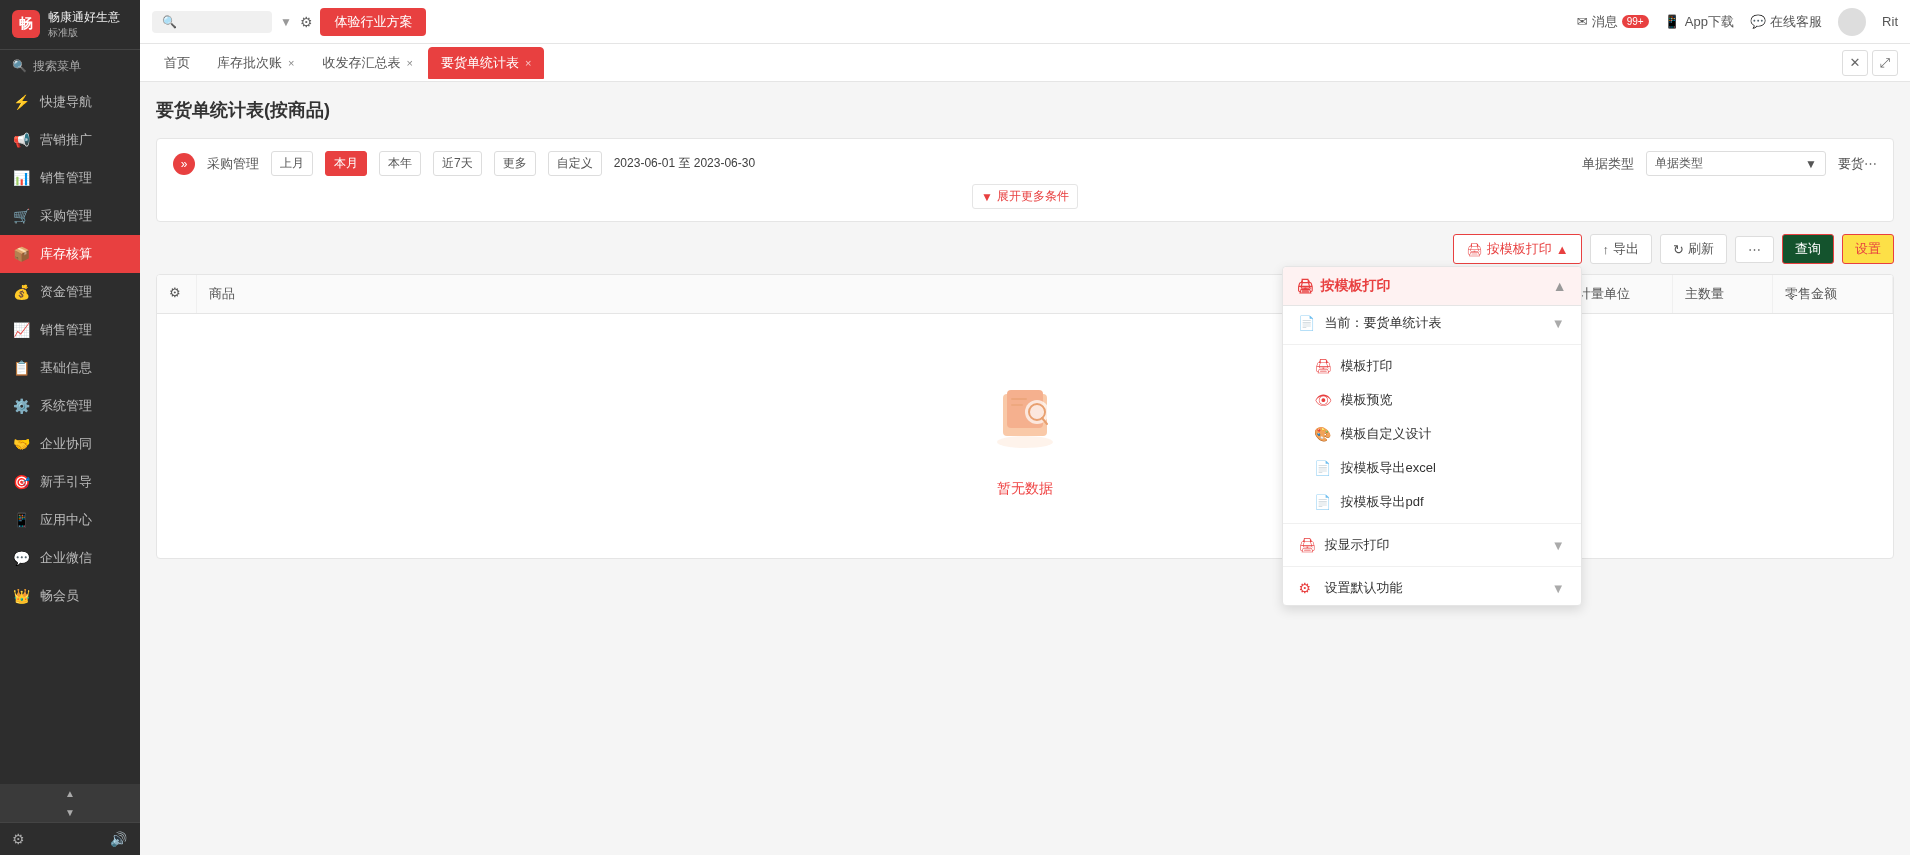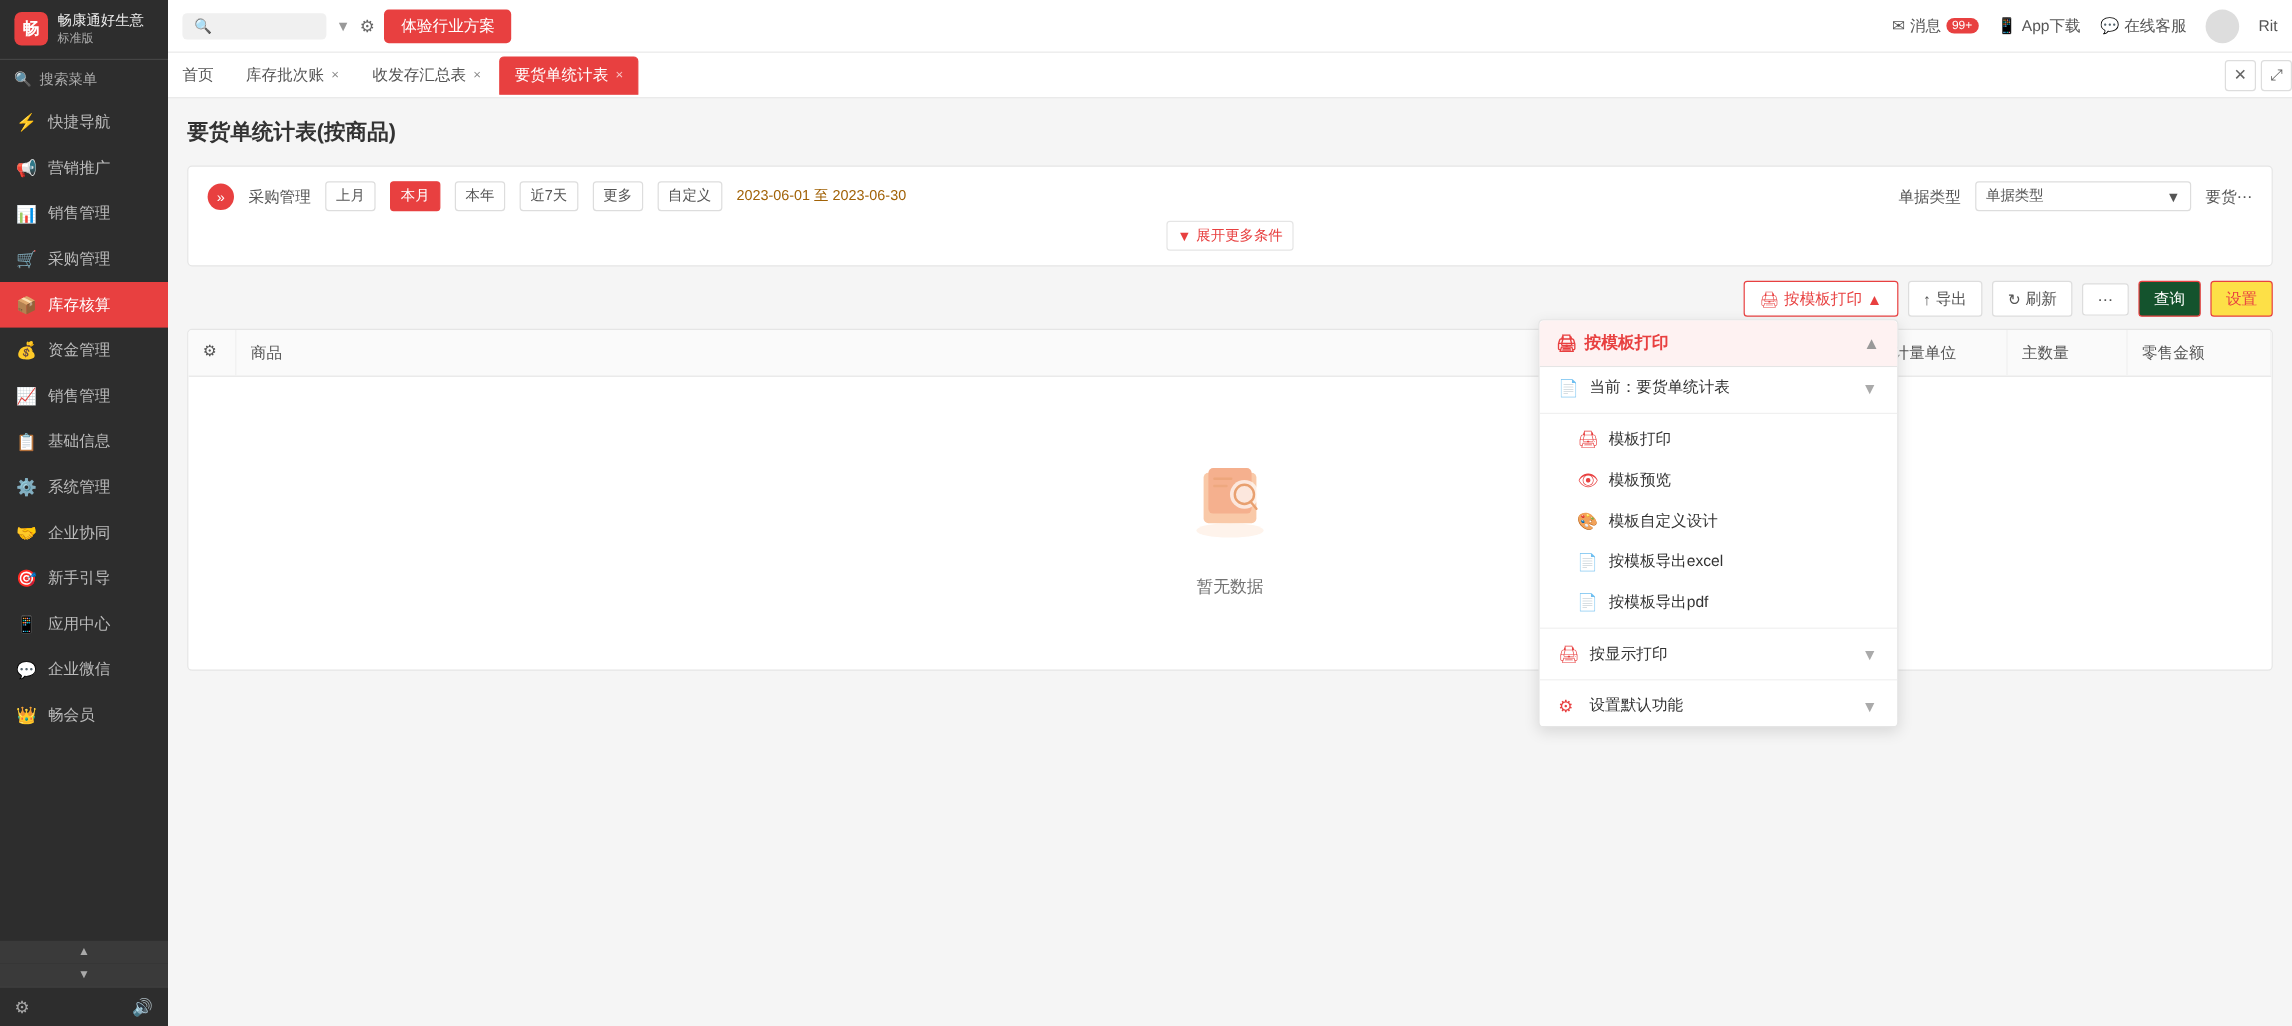--- a/index.html
+++ b/index.html
@@ -157,21 +157,21 @@
       border-radius: 50%;
     }
 
     
     .tabs-bar {
       height: 38px;
       background: #fff;
       border-bottom: 1px solid #e5e5e5;
       display: flex;
       align-items: center;
-      padding: 0 0;
+      padding: 0 12px;
       gap: 2px;
     }
     .tab-item {
       display: flex;
       align-items: center;
       padding: 6px 12px;
       border-radius: 4px 4px 0 0;
       cursor: pointer;
       font-size: 13px;
       color: #555;
@@ -267,21 +267,21 @@
       color: #555;
       background: #fff;
     }
     .date-btn.active {
       background: #e84040;
       color: white;
       border-color: #e84040;
     }
     .date-range {
       font-size: 12px;
-      color: #a16207;
+      color: #404040;
     }
     .filter-select {
       display: flex;
       align-items: center;
       gap: 4px;
       border: 1px solid #ddd;
       border-radius: 3px;
       padding: 3px 8px;
       min-width: 180px;
       cursor: pointer;
@@ -417,21 +417,21 @@
       flex-direction: column;
       align-items: center;
       justify-content: center;
       padding: 60px 0;
     }
     .empty-icon {
       font-size: 60px;
       margin-bottom: 12px;
     }
     .empty-text {
-      color: #737373;
+      color: #ef4444;
       font-size: 14px;
     }
 
     
     .content::-webkit-scrollbar { width: 6px; }
     .content::-webkit-scrollbar-thumb { background: #ccc; border-radius: 3px; }
   </style>
 </head>
 <body>
 

